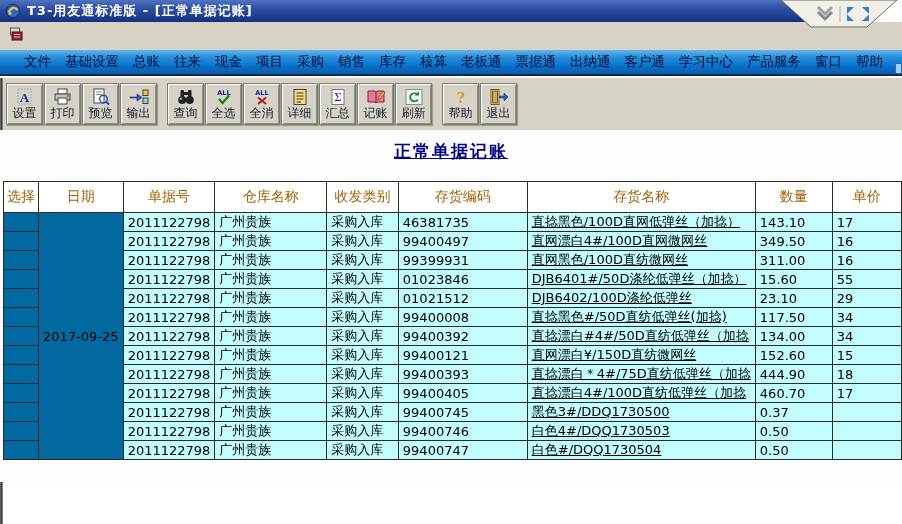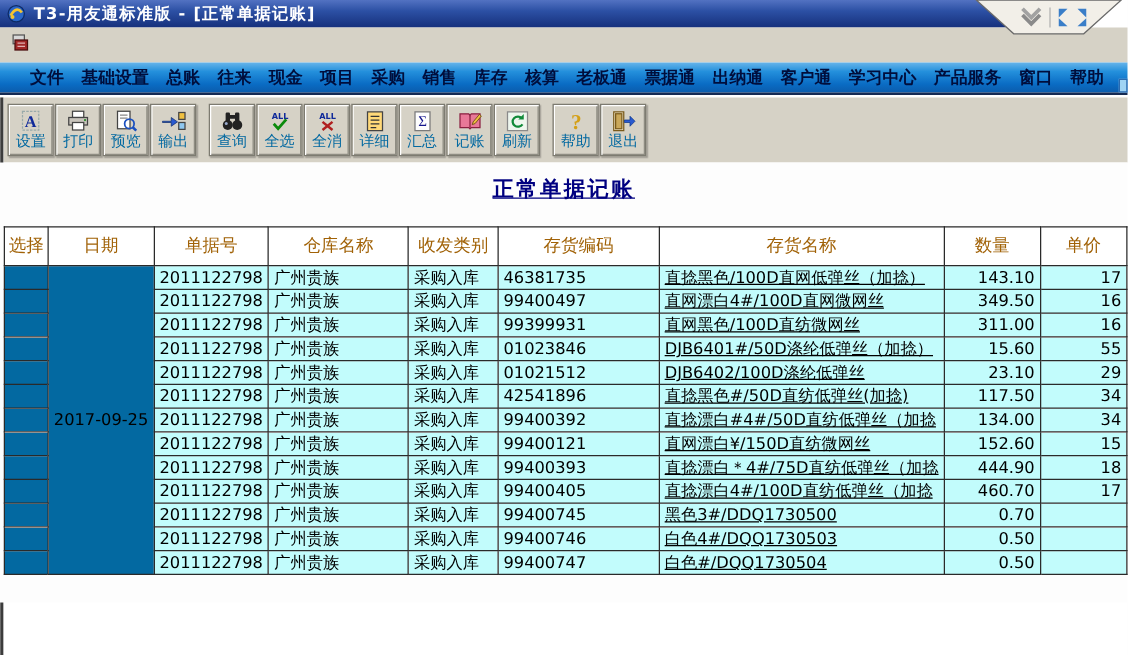--- a/index.html
+++ b/index.html
@@ -21,35 +21,35 @@
   
   .gray-strip{position:absolute;top:22px;left:0;width:902px;height:28px;background:#d6d2c6;}
   .gray-strip .child-ic{position:absolute;left:8px;top:4px;width:16px;height:16px;}
   
   .menubar{
     position:absolute;top:50px;left:0;width:902px;height:26px;box-sizing:border-box;
     background:linear-gradient(180deg,#66b4ea 0%,#2490dc 30%,#0a6cc4 72%,#0b5cac 100%);
     border-bottom:2px solid #152a52;
     display:flex;align-items:center;padding-left:24px;
   }
-  .menu-item{color:#000e3c;font-size:13.5px;font-weight:700;margin-right:14px;white-space:nowrap;cursor:default;}
+  .menu-item{color:#000e3c;font-size:13.5px;font-weight:400;margin-right:14px;white-space:nowrap;cursor:default;}
   .menu-scroll{position:absolute;right:0;top:13px;width:7px;height:11px;background:#9fd4f4;border:1px solid #2a6ab0;box-sizing:border-box;}
   
   .toolbar{
     position:absolute;top:78px;left:0;width:902px;height:52px;box-sizing:border-box;
     background:#d6d2c6;display:flex;align-items:flex-start;padding:5px 0 0 6px;
   }
   .tb-btn{
     width:37px;height:42px;box-sizing:border-box;margin-right:1px;flex:0 0 auto;
     background:#d6d2c6;border:1px solid #7d7b71;
     box-shadow:inset 1px 1px 0 #ffffff,inset -1px -1px 0 #8f8d83,1px 1px 1px rgba(0,0,0,.25);
     display:flex;flex-direction:column;align-items:center;justify-content:center;cursor:default;
   }
   .tb-icon{height:19px;display:flex;align-items:center;justify-content:center;}
-  .tb-label{font-size:12px;color:#0369a1;line-height:1.1;margin-top:1px;white-space:nowrap;}
+  .tb-label{font-size:12px;color:#0f172a;line-height:1.1;margin-top:1px;white-space:nowrap;}
   .tb-sep{width:9px;flex:0 0 auto;}
   
   .left-edge{position:absolute;left:0;top:78px;bottom:0;width:3px;
     background:linear-gradient(90deg,#8a8a8a 0,#3c3c3c 1px,#3c3c3c 2px,#bdbdbd 3px);}
   
   .content{position:absolute;top:130px;left:0;width:902px;height:352px;background:#fdfdfd;}
   .page-title{margin-top:10px;text-align:center;font-size:17px;font-weight:bold;color:#000080;
     text-decoration:underline;letter-spacing:2px;}
   
   .grid-wrap{position:absolute;left:3px;top:51px;}
@@ -58,21 +58,21 @@
     height:30px;background:#fff;border:1px solid #2a2a2a;
     font-size:14px;font-weight:normal;color:#a16207;text-align:center;padding:0;
     white-space:nowrap;overflow:hidden;
   }
   table.grid td{
     height:19px;border:1px solid #2a2a2a;font-size:13px;color:#000;
     padding:0 4px;white-space:nowrap;overflow:hidden;box-sizing:border-box;
   }
   td.cyan{background:#c2fcfc;}
   td.white{background:#0369a1;}
-  td.num{text-align:right;padding-right:7px;}
+  td.num{padding-right:7px;}
   td.name-cell{text-decoration:underline;}
   td.date-cell{text-align:center;vertical-align:middle;font-size:13px;}
 </style>
 </head>
 <body>
 
 <div class="titlebar">
   <span class="app-ic">
     <svg viewBox="0 0 16 16" width="16" height="16">
         <circle cx="8" cy="8" r="6.5" fill="#2a66c8" stroke="#0c2a66"></circle>
@@ -352,21 +352,21 @@
             <td class="cyan">01021512</td>
             <td class="cyan name-cell">DJB6402/100D涤纶低弹丝</td>
             <td class="cyan num">23.10</td>
             <td class="cyan num">29</td>
           </tr>
           <tr>
             <td class="white"></td>
             <td class="cyan">2011122798</td>
             <td class="cyan">广州贵族</td>
             <td class="cyan">采购入库</td>
-            <td class="cyan">42541896</td>
+            <td class="cyan">99400008</td>
             <td class="cyan name-cell">直捻黑色#/50D直纺低弹丝(加捻)</td>
             <td class="cyan num">117.50</td>
             <td class="cyan num">34</td>
           </tr>
           <tr>
             <td class="white"></td>
             <td class="cyan">2011122798</td>
             <td class="cyan">广州贵族</td>
             <td class="cyan">采购入库</td>
             <td class="cyan">99400392</td>
@@ -404,21 +404,21 @@
             <td class="cyan num">460.70</td>
             <td class="cyan num">17</td>
           </tr>
           <tr>
             <td class="white"></td>
             <td class="cyan">2011122798</td>
             <td class="cyan">广州贵族</td>
             <td class="cyan">采购入库</td>
             <td class="cyan">99400745</td>
             <td class="cyan name-cell">黑色3#/DDQ1730500</td>
-            <td class="cyan num">0.70</td>
+            <td class="cyan num">0.37</td>
             <td class="cyan num"></td>
           </tr>
           <tr>
             <td class="white"></td>
             <td class="cyan">2011122798</td>
             <td class="cyan">广州贵族</td>
             <td class="cyan">采购入库</td>
             <td class="cyan">99400746</td>
             <td class="cyan name-cell">白色4#/DQQ1730503</td>
             <td class="cyan num">0.50</td>

